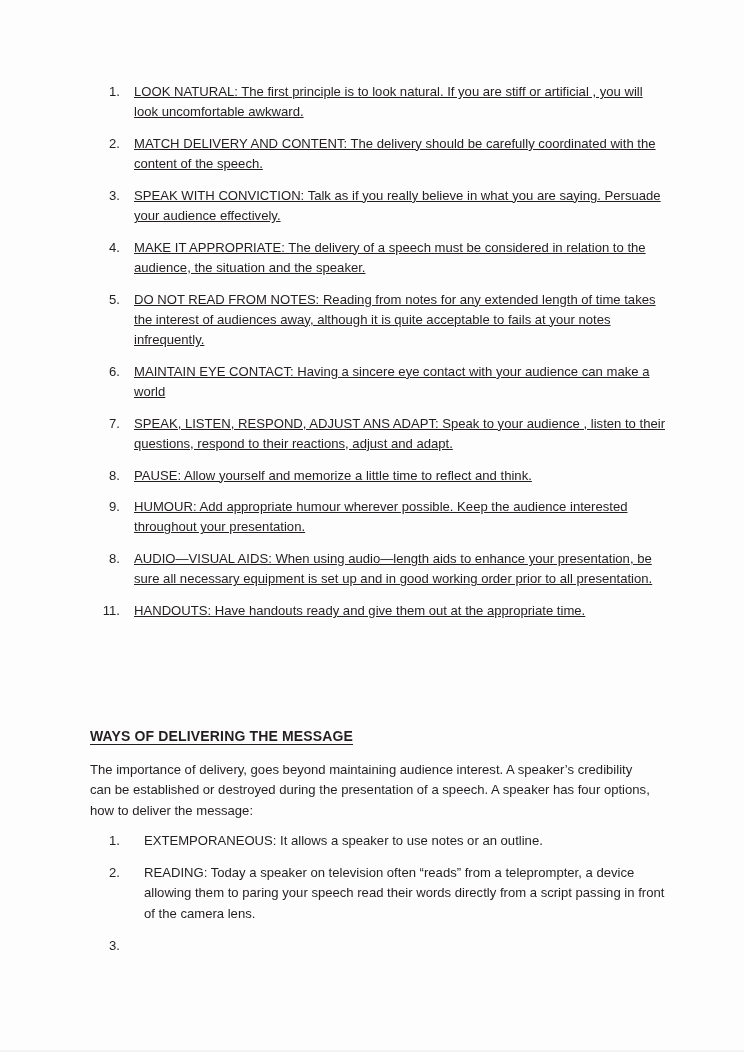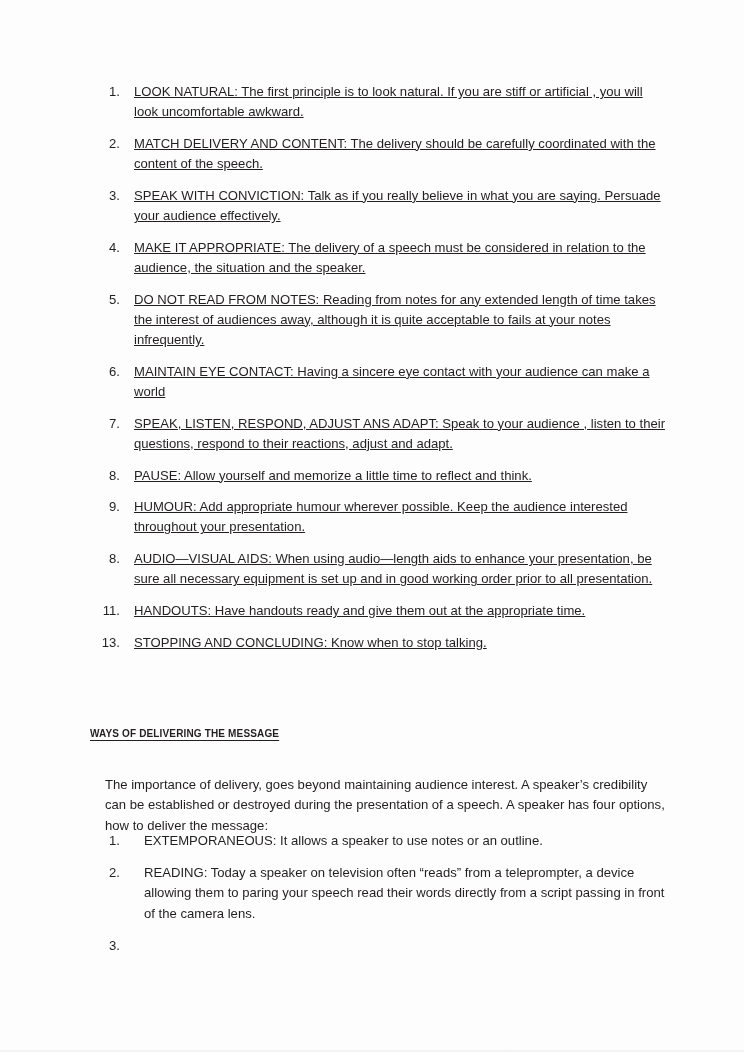--- a/index.html
+++ b/index.html
@@ -54,37 +54,37 @@
   .olist > li .txt {
     display: block;
     text-decoration: underline;
   }
 
   
   .section-heading {
     position: absolute;
     left: 90px;
     top: 728px;
-    font-size: 10px;
+    font-size: 14px;
     font-weight: bold;
     letter-spacing: 0.15px;
     text-decoration: underline;
     text-underline-offset: 2.5px;
     white-space: nowrap;
   }
 
   
   .body-para {
     position: absolute;
     left: 90px;
     top: 760px;
     width: 564px;
     font-size: 13.1px;
     line-height: 20.3px;
-    margin: 15px;
+    margin: 0;
   }
 
   
   .olist2 {
     list-style: none;
     margin: 0;
     padding: 0;
     position: absolute;
     left: 90px;
     top: 831px;
@@ -169,24 +169,20 @@
         <span class="txt">HUMOUR: Add appropriate humour wherever possible. Keep the audience interested throughout your presentation.</span>
       </li>
       <li>
         <span class="num">8.</span>
         <span class="txt">AUDIO—VISUAL AIDS: When using audio—length aids to enhance your presentation, be sure all necessary equipment is set up and in good working order prior to all presentation.</span>
       </li>
       <li>
         <span class="num">11.</span>
         <span class="txt">HANDOUTS: Have handouts ready and give them out at the appropriate time.</span>
       </li>
-      <li>
-        <span class="num">13.</span>
-        <span class="txt">STOPPING AND CONCLUDING: Know when to stop talking.</span>
-      </li>
     </ol>
 
     <div class="section-heading">WAYS OF DELIVERING THE MESSAGE</div>
 
     <p class="body-para">The importance of delivery, goes beyond maintaining audience interest. A speaker’s credibility can be established or destroyed during the presentation of a speech. A speaker has four options, how to deliver the message:</p>
 
     <ol class="olist2">
       <li>
         <span class="num">1.</span>
         <span class="txt">EXTEMPORANEOUS: It allows a speaker to use notes or an outline.</span>

